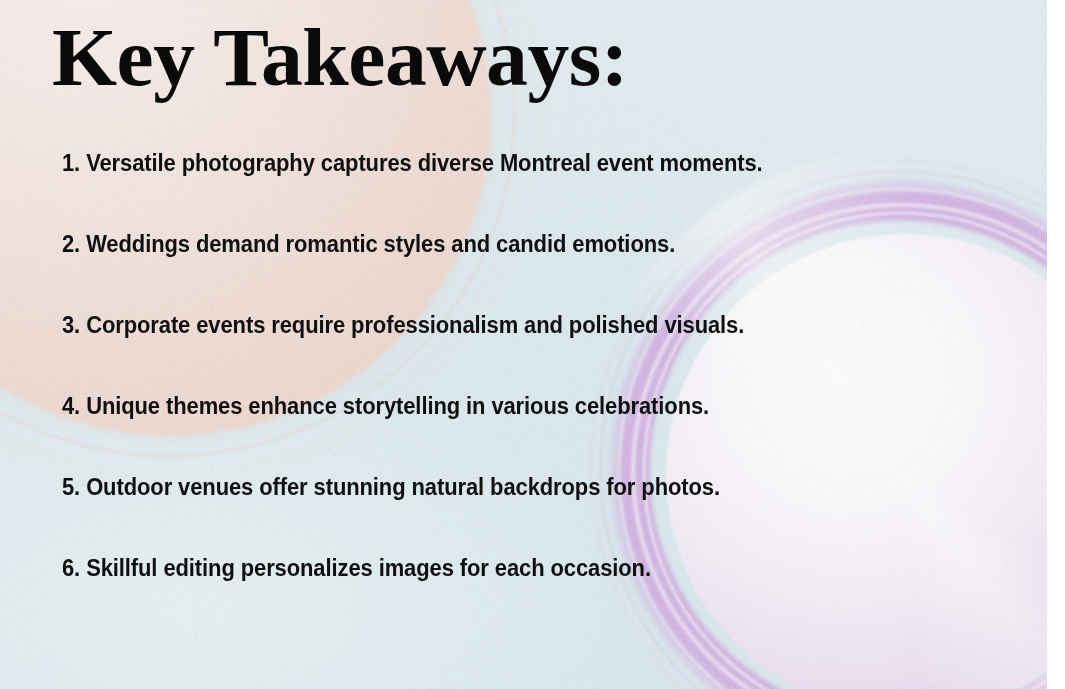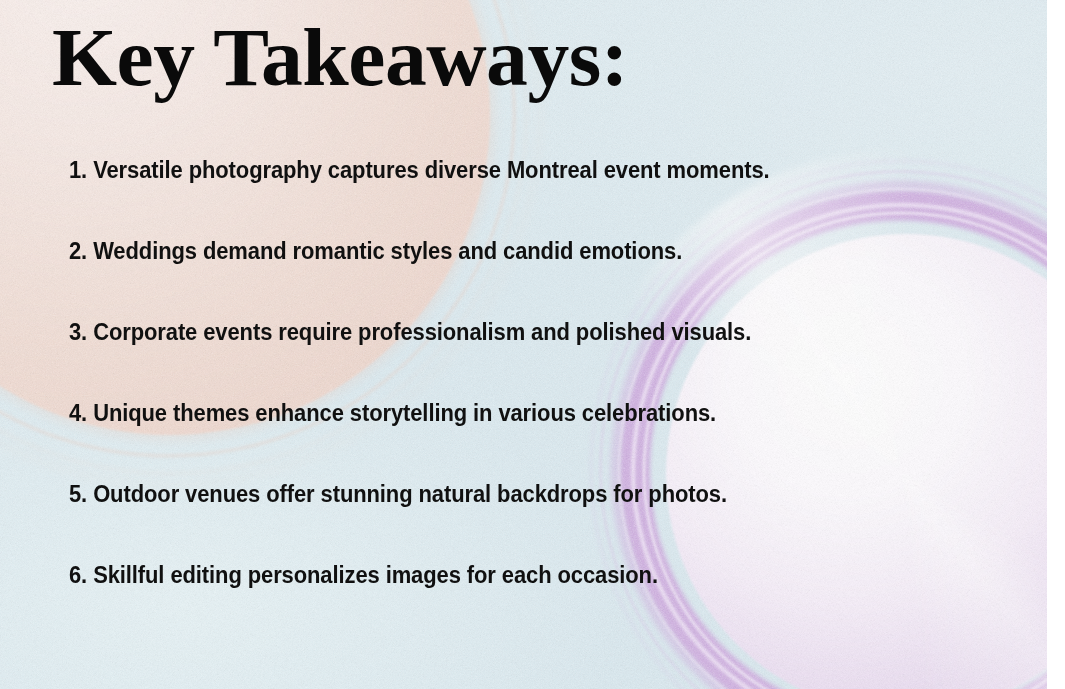--- a/index.html
+++ b/index.html
@@ -210,21 +210,21 @@
     white-space: nowrap;
     transform: scaleX(1.02);
     transform-origin: left center;
   }
 
   .takeaways {
     position: absolute;
     left: 58px;
     top: 145px;
     right: 40px;
-    margin: 11px;
+    margin: 4px;
     padding: 0;
     list-style: none;
   }
 
   .takeaway-item {
     height: 81px;
     display: flex;
     align-items: flex-start;
     font-family: "Liberation Sans Narrow", "Liberation Sans", sans-serif;
     font-weight: 700;

